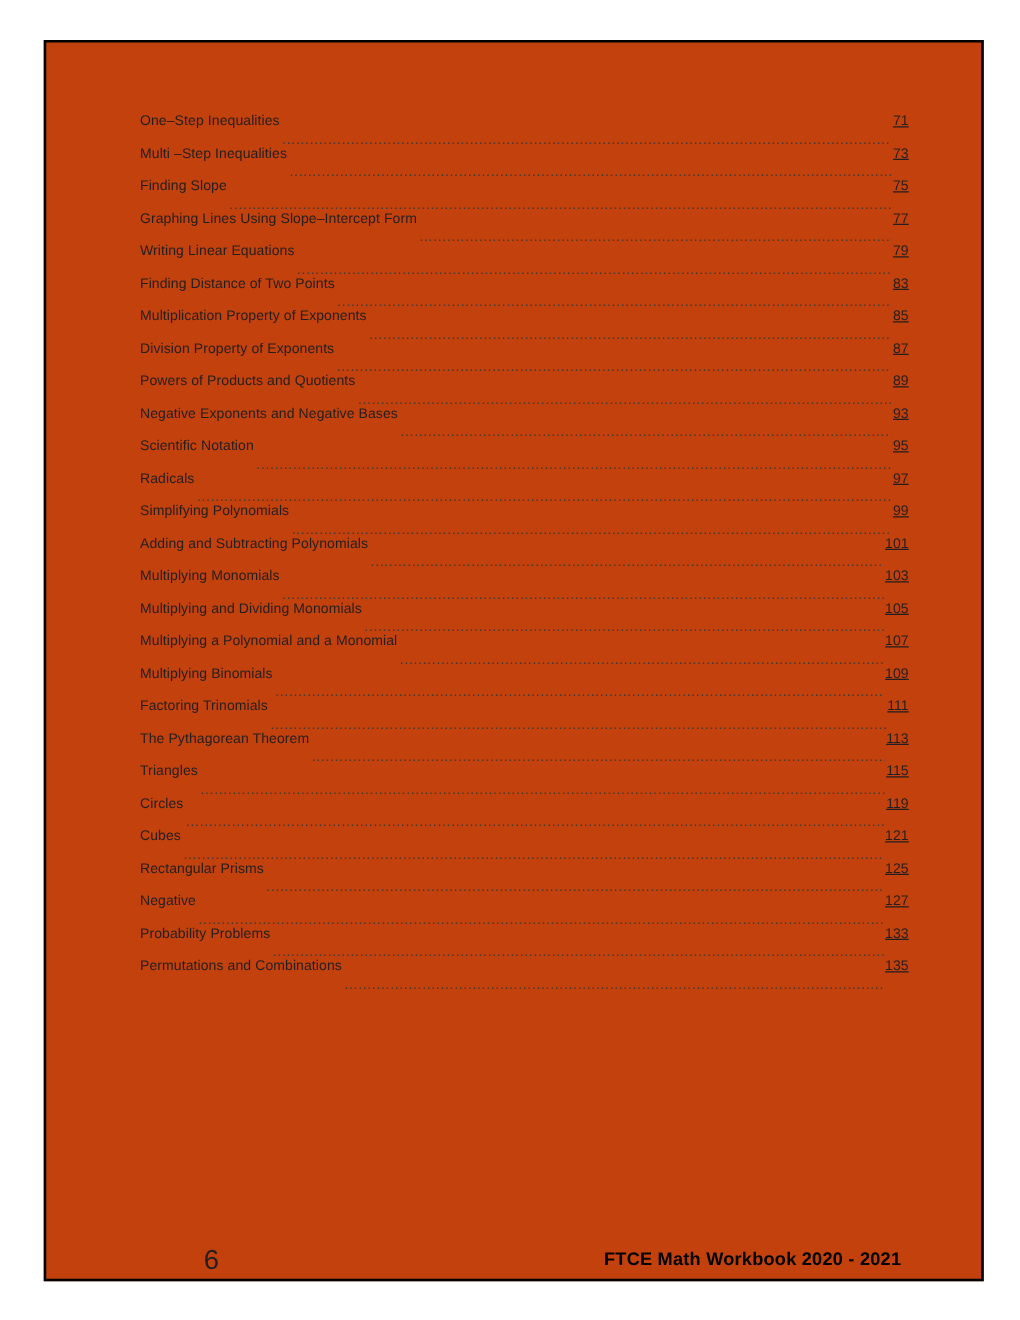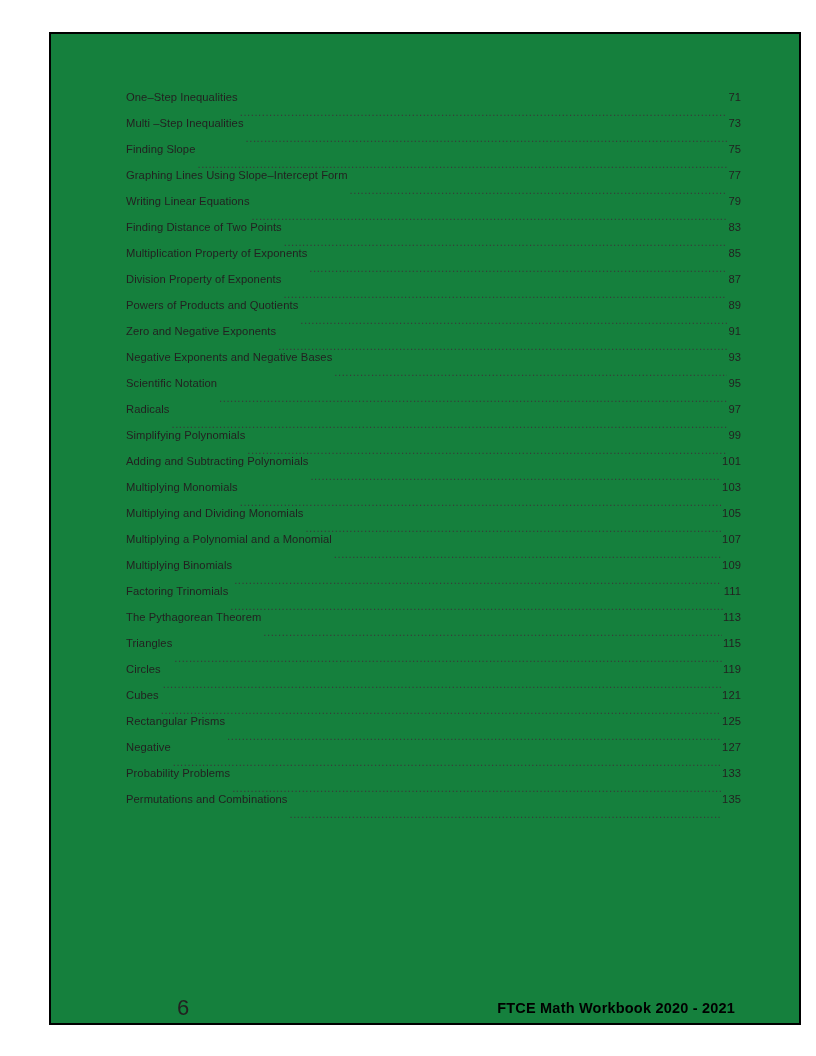--- a/index.html
+++ b/index.html
@@ -11,27 +11,27 @@
     width: 816px;
     height: 1056px;
     font-family: "Liberation Sans", sans-serif;
     color: #231f20;
     overflow: hidden;
   }
 
   
   #page-frame {
     position: absolute;
-    left: 49px;
+    left: 35px;
     top: 32px;
     width: 752px;
     height: 993px;
     border: 2px solid #000000;
     box-sizing: border-box;
-    background: #15803d;
+    background: #c2410c;
   }
 
   
   #toc-list {
     position: absolute;
     left: 75px;
     top: 57px;
     width: 615px;
   }
 
@@ -69,20 +69,21 @@
     bottom: -1px;
     white-space: nowrap;
   }
 
   .toc-page {
     flex: 0 0 auto;
     text-align: left;
     padding-left: 1px;
     font-size: 11.2px;
     color: #231f20;
+    text-decoration: underline;
   }
 
   
   #page-footer {
     position: absolute;
     left: 75px;
     top: 950px;
     width: 615px;
     height: 48px;
     display: flex;
@@ -152,25 +153,20 @@
         <span class="toc-title">Division Property of Exponents</span>
         <span class="toc-dots"></span>
         <span class="toc-page">87</span>
       </div>
       <div class="toc-entry">
         <span class="toc-title">Powers of Products and Quotients </span>
         <span class="toc-dots"></span>
         <span class="toc-page">89</span>
       </div>
       <div class="toc-entry">
-        <span class="toc-title">Zero and Negative Exponents </span>
-        <span class="toc-dots"></span>
-        <span class="toc-page">91</span>
-      </div>
-      <div class="toc-entry">
         <span class="toc-title">Negative Exponents and Negative Bases</span>
         <span class="toc-dots"></span>
         <span class="toc-page">93</span>
       </div>
       <div class="toc-entry">
         <span class="toc-title">Scientific Notation</span>
         <span class="toc-dots"></span>
         <span class="toc-page">95</span>
       </div>
       <div class="toc-entry">

